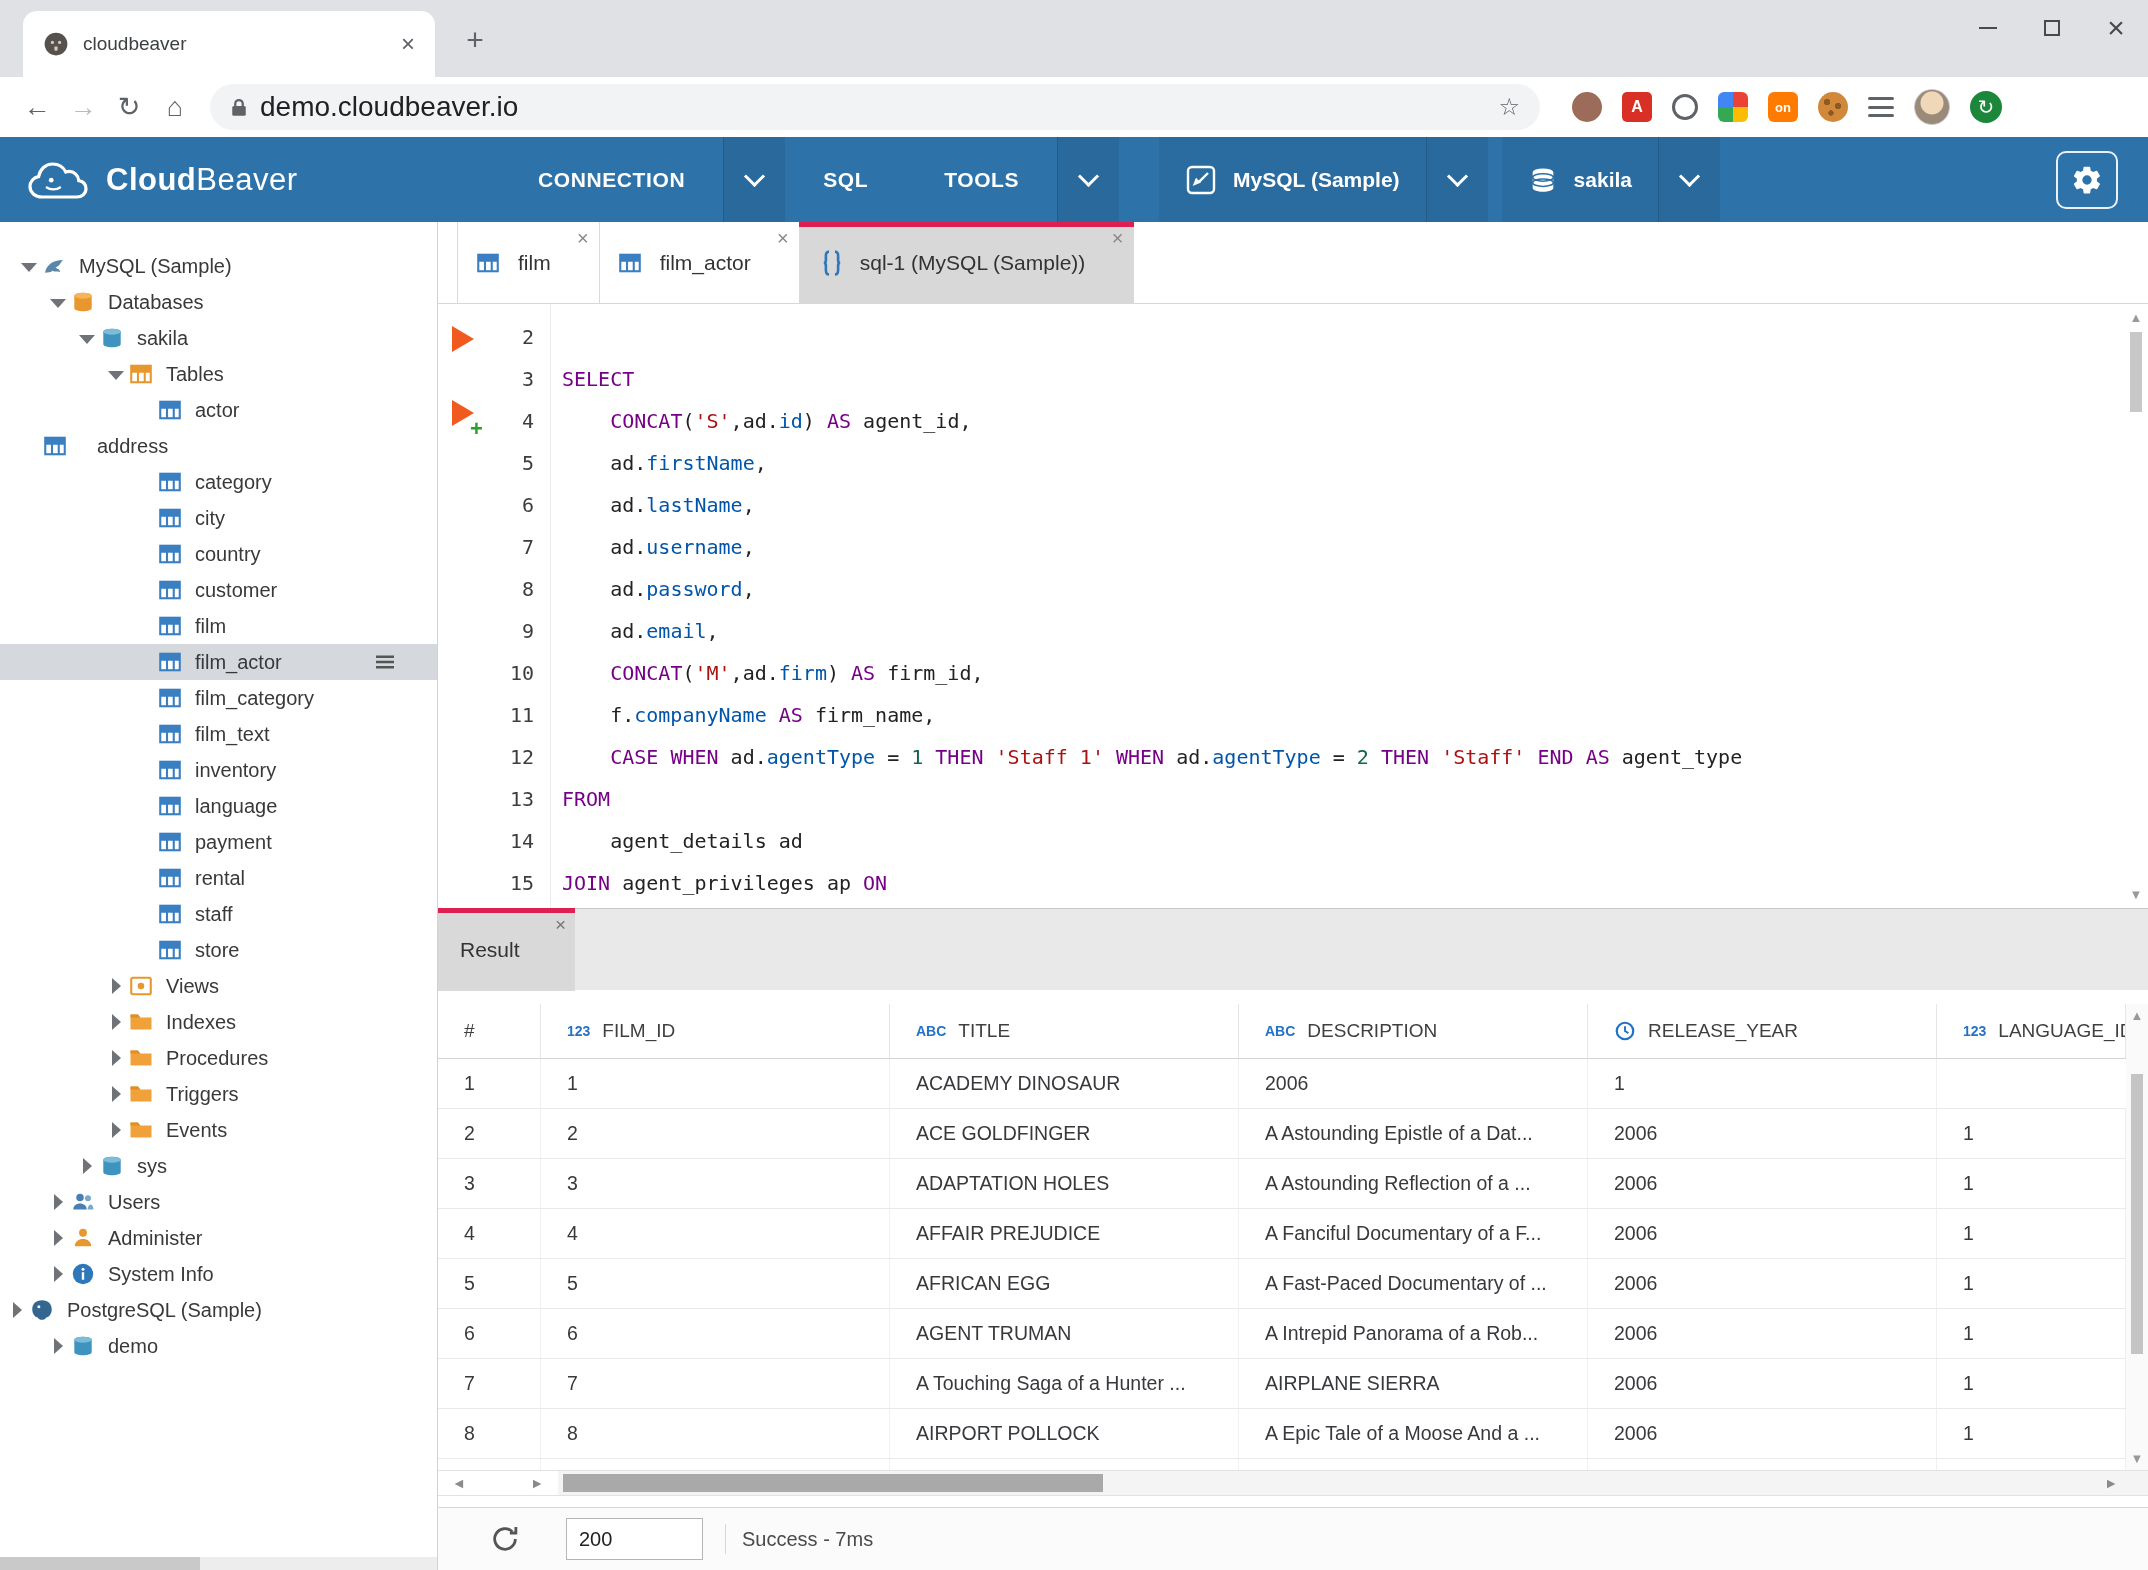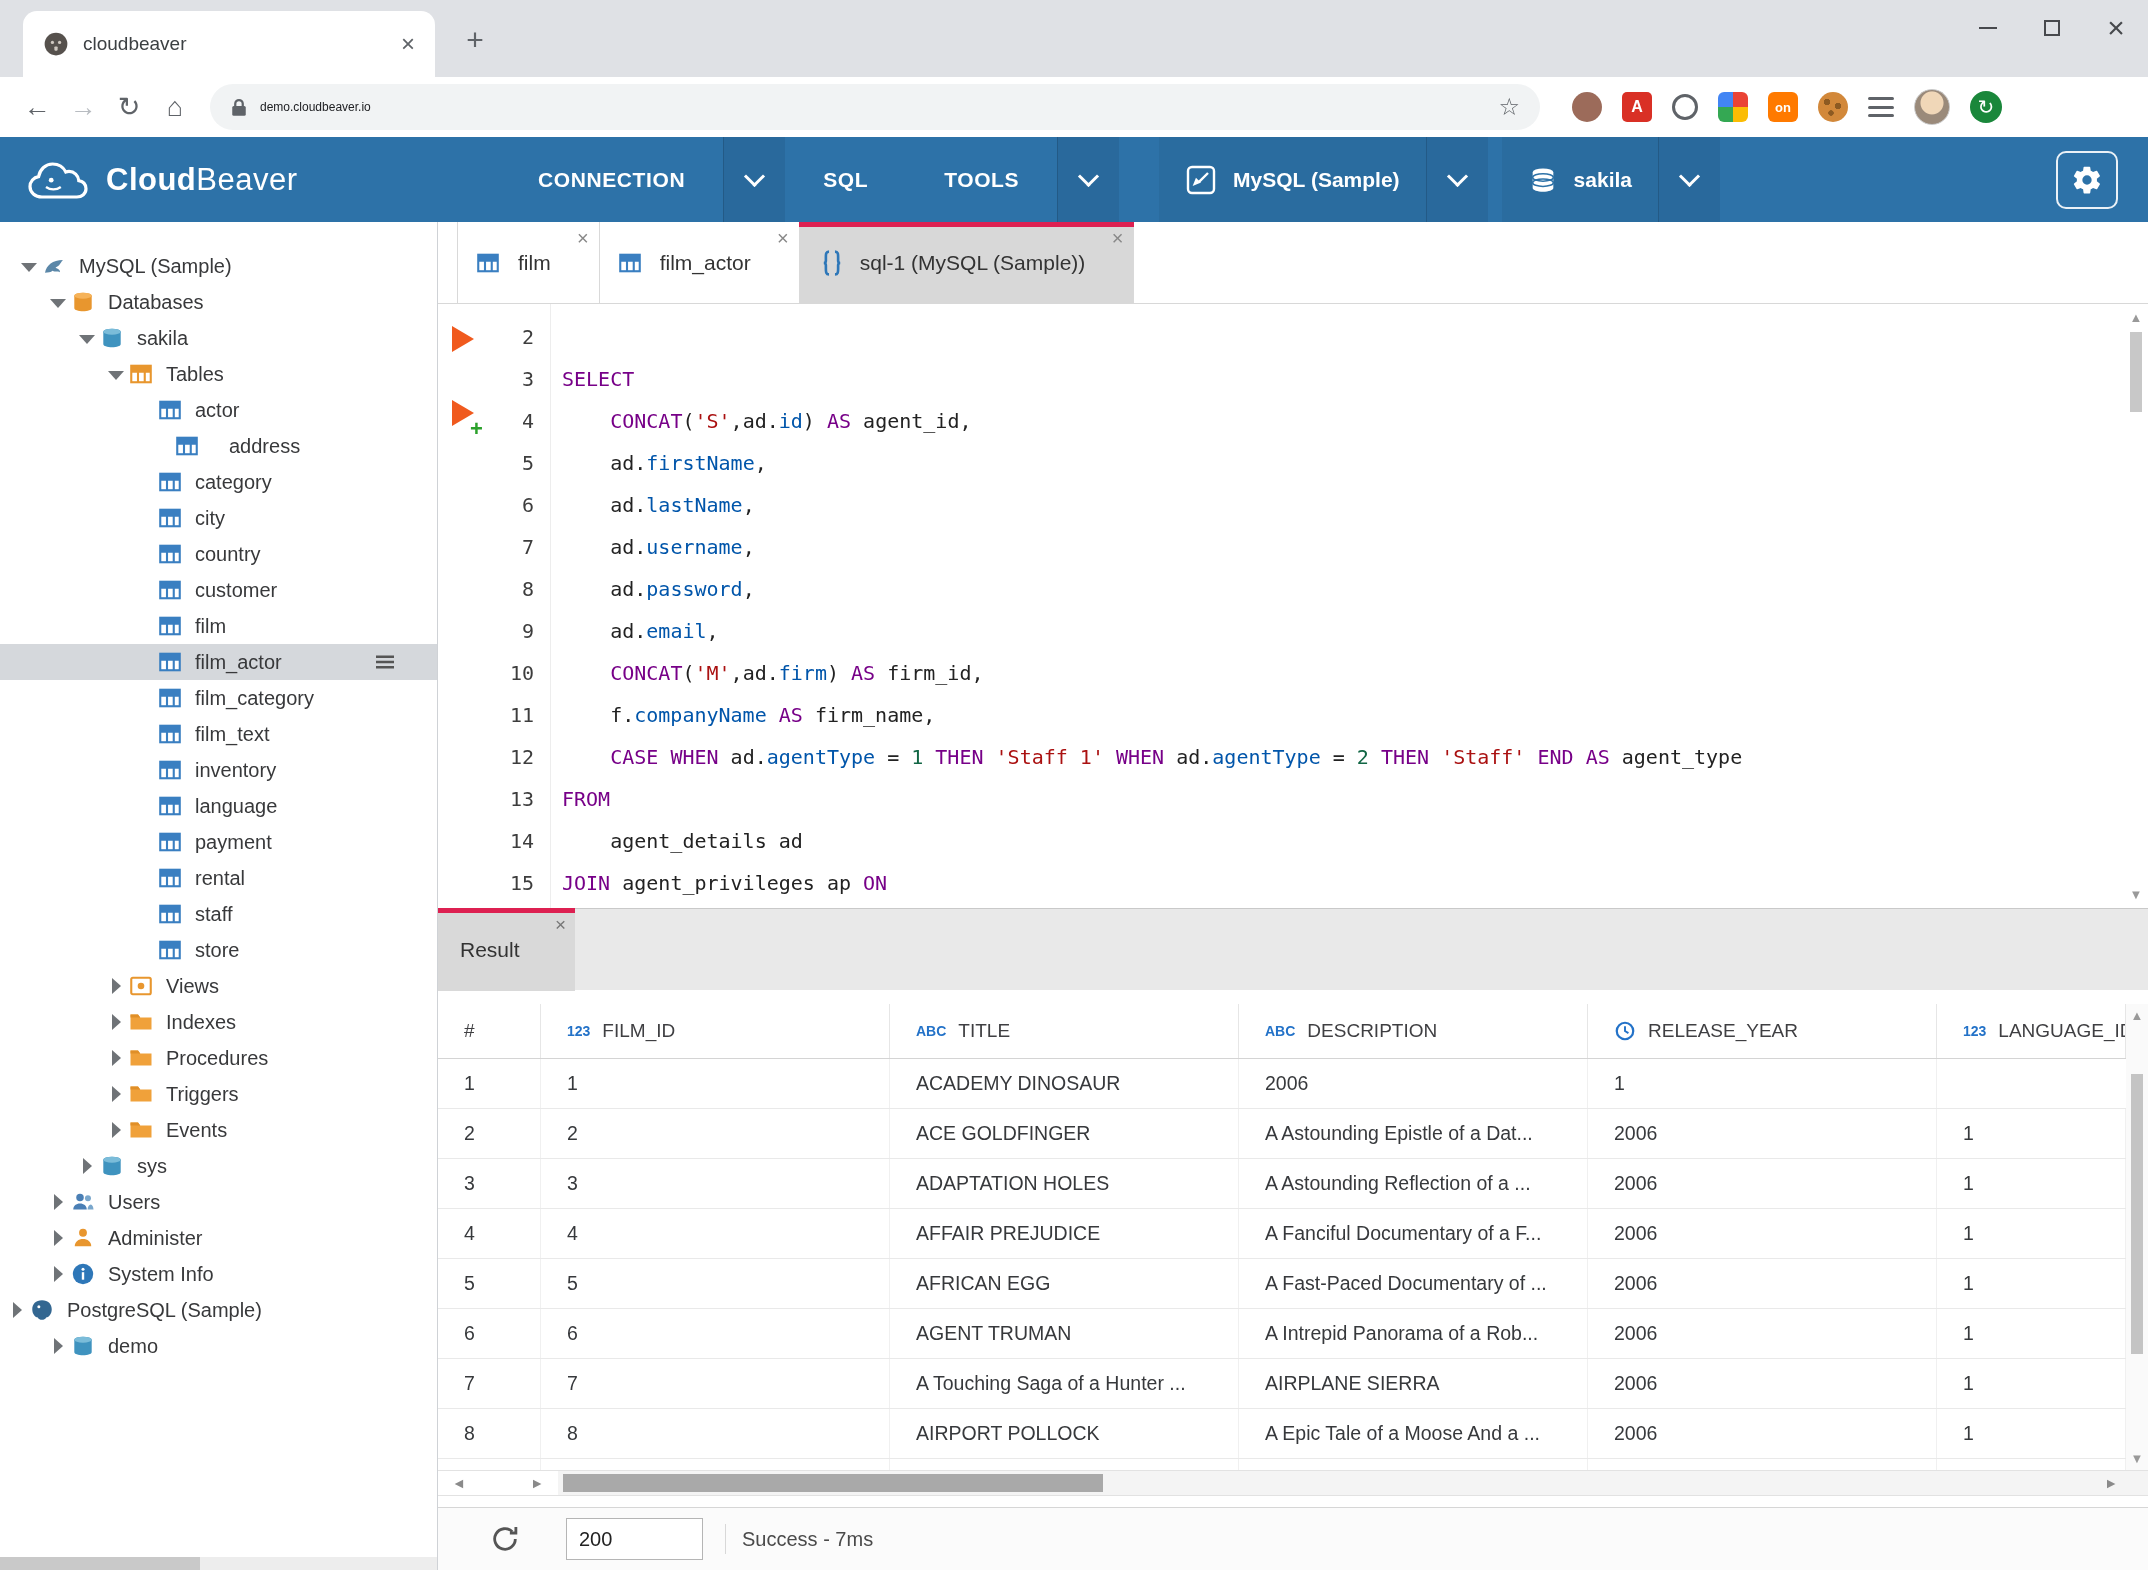--- a/index.html
+++ b/index.html
@@ -20,21 +20,21 @@
   .wc-min i { display:block; width:18px; height:2px; background:#47494d; }
   .wc-max i { display:block; width:16px; height:16px; border:2px solid #47494d; }
   .wc-close { font-size:30px; }
 
   .navbar { position:absolute; top:77px; left:0; right:0; height:60px; background:#fff;
             display:flex; align-items:center; }
   .nav-icon { width:46px; text-align:center; font-size:27px; color:#5f6368; }
   .nav-icon.disabled { color:#b8bcc1; }
   .urlpill { margin-left:12px; width:1330px; height:46px; background:#f1f3f4; border-radius:23px;
              display:flex; align-items:center; padding:0 20px; }
-  .url-text { font-size:12px; color:#202124; margin-left:12px; flex:1; }
+  .url-text { font-size:28px; color:#202124; margin-left:12px; flex:1; }
   .star { font-size:24px; color:#5f6368; }
   .ext-area { display:flex; align-items:center; gap:20px; margin-left:32px; }
   .ext { width:30px; height:30px; position:relative; }
   .ext-mask { border-radius:50%; background:#9c6b5a; }
   .ext-pdf { border-radius:5px; background:#d93025; color:#fff; font-weight:bold; font-size:16px;
              display:flex; align-items:center; justify-content:center; }
   .ext-circle { border-radius:50%; border:3px solid #5f6368; width:26px; height:26px; }
   .ext-grid { border-radius:6px; background:conic-gradient(#ea4335 0 25%, #fbbc04 0 50%, #34a853 0 75%, #4285f4 0); }
   .ext-on { border-radius:6px; background:#ff7a00; color:#fff; font-weight:bold; font-size:13px;
             display:flex; align-items:center; justify-content:center; }
@@ -351,21 +351,21 @@
             <span class="icn ">
               <svg width="24" height="24" viewBox="0 0 16 16">
                 <rect x="1.5" y="2.5" width="13" height="11" fill="#fff" stroke="#3a7fc1" stroke-width="1.4"></rect>
                 <path d="M1.5 6.5h13M6 6.5v7M10.5 6.5v7" stroke="#3a7fc1" stroke-width="1.4"></path>
                 <rect x="1.5" y="2.5" width="13" height="3.5" fill="#3a7fc1"></rect>
               </svg>
             </span>
           </span>
           <span class="tlabel">actor</span>
         </div>
-        <div class="titem" style="padding-left: 132px; gap: 17px;">
+        <div class="titem" style=" gap: 17px;">
           <span class="arrow none"></span>
           <span class="ticon">
             <span class="icn ">
               <svg width="24" height="24" viewBox="0 0 16 16">
                 <rect x="1.5" y="2.5" width="13" height="11" fill="#fff" stroke="#3a7fc1" stroke-width="1.4"></rect>
                 <path d="M1.5 6.5h13M6 6.5v7M10.5 6.5v7" stroke="#3a7fc1" stroke-width="1.4"></path>
                 <rect x="1.5" y="2.5" width="13" height="3.5" fill="#3a7fc1"></rect>
               </svg>
             </span>
           </span>

